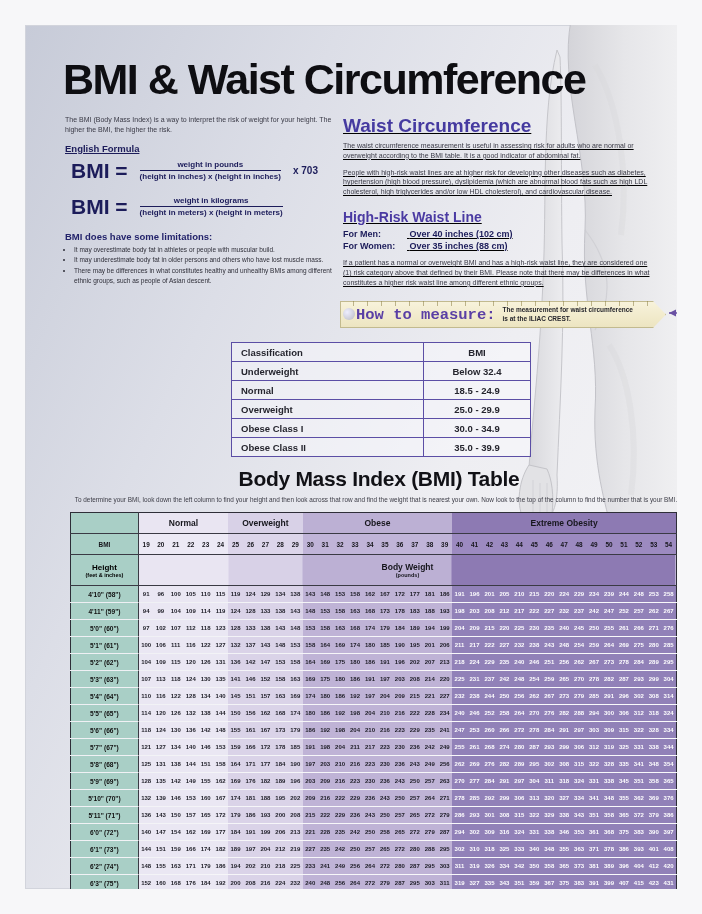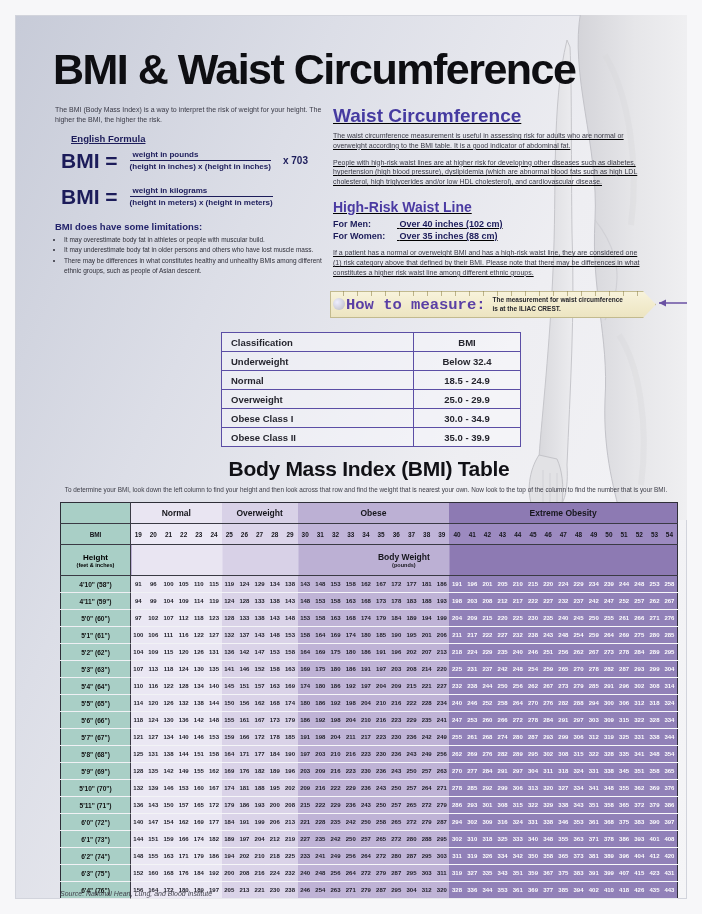--- a/index.html
+++ b/index.html
@@ -1,32 +1,32 @@
 <!DOCTYPE html>
 <html><head>
 <meta charset="utf-8">
 <style>
   html,body{margin:0;padding:0;background:#ffffff;}
-  .page{width:702px;height:914px;box-sizing:border-box;background:#f7f7f9;padding:15px;font-family:"Liberation Sans",sans-serif;}
+  .page{width:702px;height:914px;box-sizing:border-box;background:#f7f7f9;padding:25px;font-family:"Liberation Sans",sans-serif;}
   .poster{position:relative;width:100%;height:100%;overflow:hidden;
     background:linear-gradient(115deg,#c7cbd8 0%,#dcdee7 30%,#eeeef2 60%,#f5f5f7 100%);
     box-shadow:inset 0 0 0 1px #d2d4dc;}
   
   .figure{position:absolute;top:0;right:0;width:178px;height:505px;}
   
   .main-title{position:absolute;left:38px;top:30px;font-size:43px;font-weight:bold;color:#0e0e12;letter-spacing:-1.5px;white-space:nowrap;}
   
   .col-left{position:absolute;left:40px;top:90px;width:274px;}
   .col-right{position:absolute;left:318px;top:90px;width:308px;text-decoration:underline;}
   h2.sect{margin:0 0 4px 0;font-size:19px;font-weight:bold;color:#453aa0;letter-spacing:0;}
   .smalltext{font-size:7px;line-height:1.4;color:#3a3a46;margin:0 0 7px 0;}
-  .formula-label{font-size:9.5px;font-weight:bold;color:#1c1c5a;text-decoration:underline;margin:8px 0 2px 16px;}
+  .formula-label{font-size:9.5px;font-weight:bold;color:#1c1c5a;text-decoration:underline;margin:8px 0 2px 0;}
   .formula{display:flex;align-items:center;gap:12px;margin:5px 0 12px 6px;color:#1c1c5a;}
   .bmi-eq{font-size:21px;font-weight:bold;}
-  .fraction{font-weight:bold;font-size:8px;}
+  .fraction{text-align:center;font-weight:bold;font-size:8px;}
   .fraction .num{border-bottom:1.5px solid #1c1c5a;padding:0 3px 1px 3px;}
   .fraction .den{padding-top:1px;}
   .mult{font-size:10px;font-weight:bold;}
   .limit-head{font-size:9.5px;font-weight:bold;color:#23236b;margin:10px 0 3px 0;}
   ul.limits{margin:0;padding-left:9px;font-size:6.5px;line-height:1.5;color:#2e2e38;}
   ul.limits li{margin:0 0 1px 0;}
   .hr-head{font-size:14px;font-weight:bold;color:#4a3aa2;margin:12px 0 3px 0;}
   .hr-row{font-size:9px;font-weight:bold;color:#1c1c5a;line-height:1.35;}
   .hr-row .lab{display:inline-block;width:64px;}
   .mt6{margin-top:6px;}

